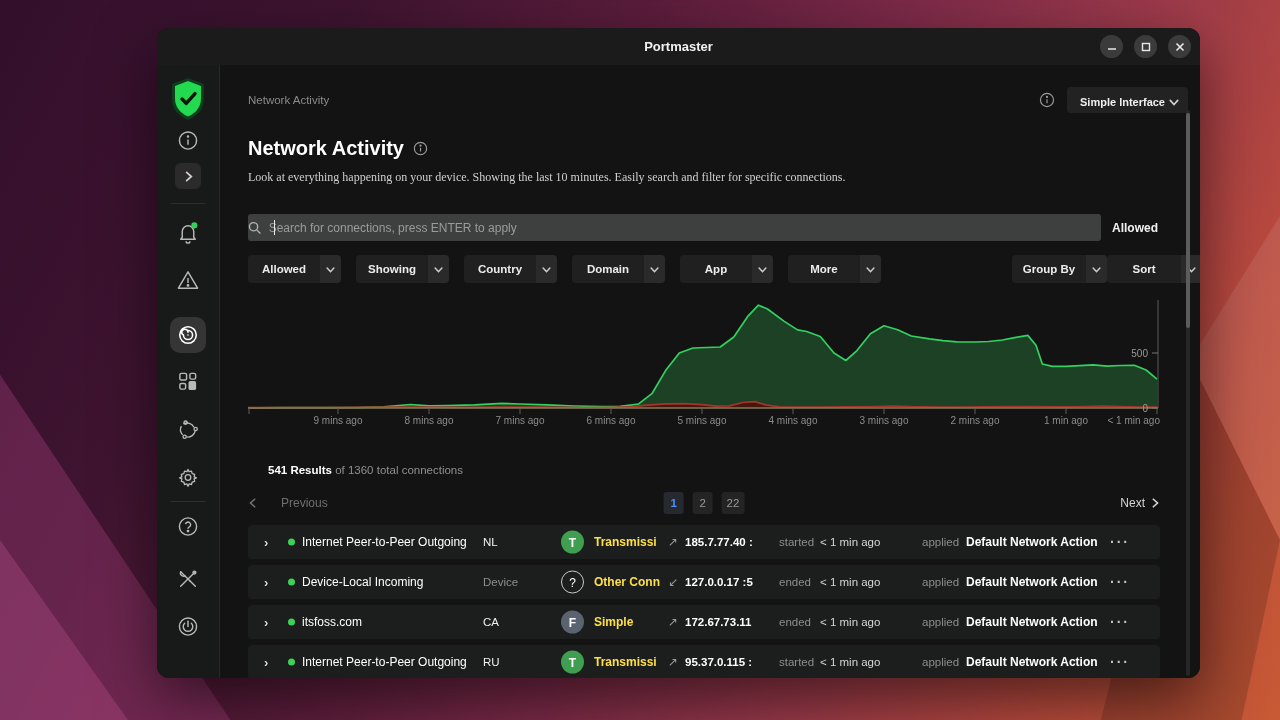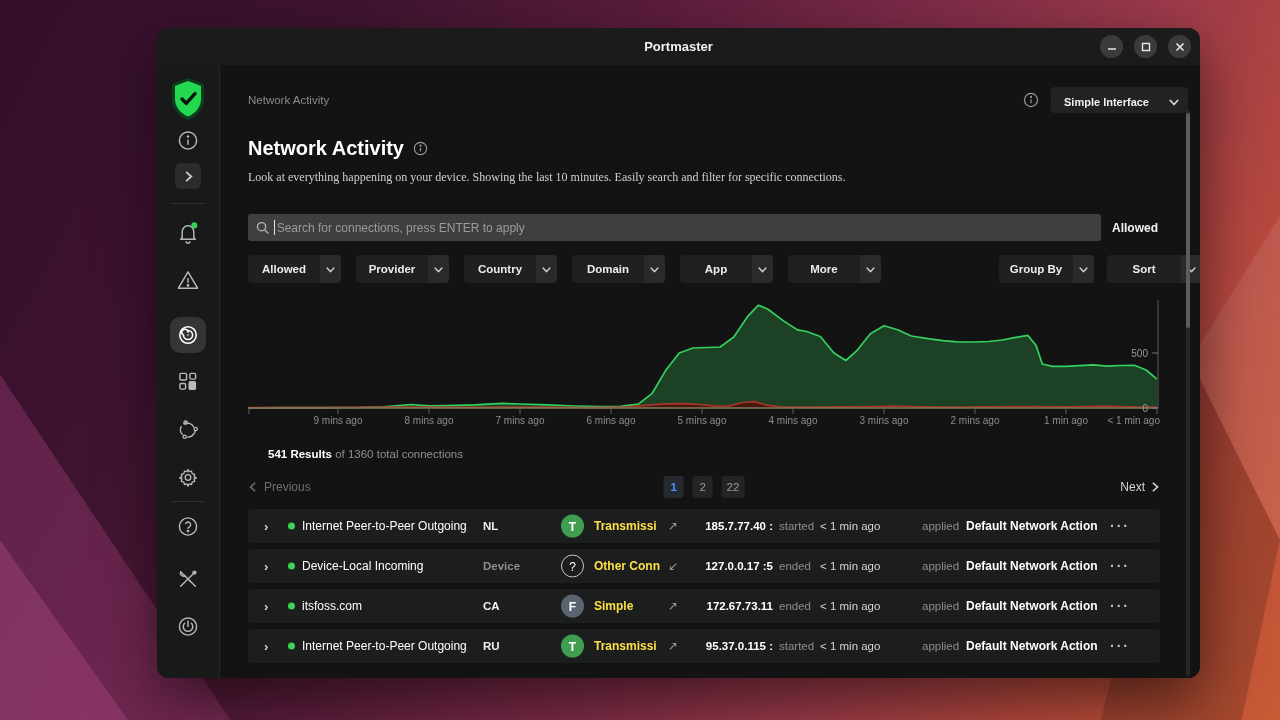--- a/index.html
+++ b/index.html
@@ -25,69 +25,69 @@
   .side-abs { position:absolute; left:50%; transform:translateX(-50%); }
   .side-icon { color:#b9b9b9; }
   .side-divider { width:34px; height:1px; background:#2e2e2e; }
   .side-btn { width:26px; height:26px; border-radius:6px; background:#2b2b2b; display:flex; align-items:center; justify-content:center; }
   .side-active { width:36px; height:36px; border-radius:10px; background:#353535; display:flex; align-items:center; justify-content:center; }
 
   .main { position:relative; flex:1; background:#131313; }
   .breadcrumb-row { position:absolute; left:28px; right:12px; top:22px; display:flex; align-items:center; }
   .breadcrumb { color:#8b8b8b; font-size:11.5px; }
   .tr-group { margin-left:auto; display:flex; align-items:center; gap:12px; }
-  .mode-pill { height:26px; background:#222222; border-radius:4px; display:flex; align-items:center; padding:3px 9px 0 13px; gap:20px; cursor:pointer; }
+  .mode-pill { height:26px; background:#222222; border-radius:4px; display:flex; align-items:center; padding:3px 9px 0 13px; gap:4px; cursor:pointer; }
   .mode-pill .lbl { color:#f0f0f0; font-size:11px; font-weight:bold; }
 
   .content { position:absolute; left:28px; top:70px; width:912px; }
   h1 { color:#ffffff; font-size:20px; font-weight:bold; display:flex; align-items:center; gap:9px; height:26px; }
   .subtitle { margin-top:9px; color:#d0d0d0; font-size:12px; height:15px;font-family:Liberation Serif, serif; }
 
   .search-row { margin-top:29px; display:flex; align-items:center; }
-  .search-box { position:relative; width:853px; height:27px; background:#3e3f3f; border-radius:3px; display:flex; align-items:center; padding-left:8px; }
+  .search-box { position:relative; width:853px; height:27px; background:#3e3f3f; border-radius:3px; display:flex; align-items:center; }
   .search-box input { background:transparent; border:none; outline:none; color:#e2e2e2; font-size:12px; width:100%; margin-left:7px; font-family:inherit; }
   .search-box input::placeholder { color:#9b9b9b; }
   .caret { position:absolute; left:26px; top:6px; width:1px; height:15px; background:#e8e8e8; }
   .reload { margin-left:auto; color:#f2f2f2; font-size:12px; font-weight:bold; cursor:pointer; padding:4px 2px; }
 
   .filter-row { margin-top:14px; display:flex; align-items:center; gap:15px; width:954px; }
   .pill { display:flex; height:28px; border-radius:4px; overflow:hidden; cursor:pointer; flex:none; }
   .pill .pl { width:72px; background:#202020; color:#ececec; font-size:11.5px; font-weight:bold; display:flex; align-items:center; justify-content:center; }
   .pill .pc { width:21px; background:#2a2a2a; display:flex; align-items:center; justify-content:center; }
   .pill.wide .pl { width:74px; }
-  .right-pills { margin-left:auto; display:flex; gap:13px; }
+  .right-pills { margin-left:auto; display:flex; }
 
   .chart-wrap { margin-top:17px; }
   .chart-wrap svg { display:block; overflow:hidden; }
 
-  .results-line { margin-top:18px; font-size:11.5px; color:#8f8f8f;padding-left:20px; }
+  .results-line { margin-top:34px; font-size:11.5px; color:#8f8f8f;padding-left:20px; }
   .results-line b { color:#ffffff; }
 
   .pager { margin-top:13px; position:relative; height:28px; display:flex; align-items:center; }
-  .pager-prev { display:flex; align-items:center; gap:6px; color:#6f6f6f; font-size:12px; cursor:pointer; }
+  .pager-prev { display:flex; align-items:center; gap:23px; color:#6f6f6f; font-size:12px; cursor:pointer; }
   .pager-next { margin-left:auto; display:flex; align-items:center; gap:5px; color:#d6d6d6; font-size:12px; cursor:pointer; }
   .pager-pages { position:absolute; left:50%; transform:translateX(-50%); display:flex; gap:9px; }
   .page-btn { min-width:20px; height:22px; padding:0 5px; background:#242424; border-radius:3px; color:#9a9a9a; font-size:11.5px;
     display:flex; align-items:center; justify-content:center; cursor:pointer; }
   .page-btn.active { color:#4f8ff7; background:#262a30; font-weight:bold; }
 
   .rows { margin-top:8px; display:flex; flex-direction:column; gap:6px; }
   .conn-row { position:relative; height:34px; background:#1c1d1d; border-radius:4px; }
   .conn-row > span, .conn-row > div { position:absolute; top:50%; transform:translateY(-50%); white-space:nowrap; }
   .c-chevron { left:16px; color:#d8d8d8; font-size:13px; font-weight:bold; cursor:pointer; }
   .c-dot { left:40px; width:7px; height:7px; border-radius:50%; background:#3ed158; }
   .c-name { left:54px; color:#ffffff; font-size:12px; font-weight:normal; }
-  .c-country { left:235px; color:#f0f0f0; font-size:11.5px; font-weight:bold; }
-  .c-country.muted { color:#8d8d8d; font-weight:bold; }
+  .c-country { left:235px; color:#f0f0f0; font-size:11.5px; font-weight:normal; }
+  .c-country.muted { color:#8d8d8d; font-weight:normal; }
   .c-appicon { left:313px; width:23px; height:23px; border-radius:50%; display:flex; align-items:center; justify-content:center;
     color:#ffffff; font-size:12px; font-weight:bold; }
   .c-appicon.outline { background:transparent !important; border:1.5px solid #c9c9c9; font-weight:normal; }
   .c-appname { left:346px; width:66px; overflow:hidden; color:#fde047; font-size:12px; font-weight:bold; }
   .c-arrow { left:420px; color:#9a9a9a; font-size:12px; }
-  .c-ip { left:437px; width:88px; overflow:hidden; color:#ffffff; font-size:11.5px; font-weight:bold;text-align:right; }
+  .c-ip { left:437px; width:88px; overflow:hidden; color:#ffffff; font-size:11.5px; font-weight:bold; }
   .c-status { left:531px; color:#8d8d8d; font-size:11.5px; }
   .c-time { left:572px; color:#d6d6d6; font-size:11.5px; }
   .c-applied { left:674px; color:#8d8d8d; font-size:11.5px; }
   .c-action { left:718px; color:#ffffff; font-size:12px; font-weight:bold; }
   .c-dots { left:862px; color:#c4c4c4; font-size:14px; font-weight:bold; letter-spacing:2px; cursor:pointer; }
 
   .scrollbar { position:absolute; right:10px; top:45px; bottom:2px; width:4px; background:#262626; border-radius:2px; }
   .scroll-thumb { position:absolute; top:3px; left:0; width:4px; height:215px; background:#5c5c5c; border-radius:2px; cursor:grab; }
 </style>
 </head>
@@ -262,21 +262,21 @@
   <div class="pill">
     <span class="pl">Allowed</span>
     <span class="pc">
                     <svg width="9" height="9" viewBox="0 0 12 12" fill="none" stroke="#cccccc" stroke-width="2" stroke-linecap="round">
                       <path d="M1.5 4 L6 9 L10.5 4"></path>
                     </svg>
                   </span>
   </div>
 
   <div class="pill">
-    <span class="pl">Provider</span>
+    <span class="pl">Showing</span>
     <span class="pc">
                     <svg width="9" height="9" viewBox="0 0 12 12" fill="none" stroke="#cccccc" stroke-width="2" stroke-linecap="round">
                       <path d="M1.5 4 L6 9 L10.5 4"></path>
                     </svg>
                   </span>
   </div>
 
   <div class="pill">
     <span class="pl">Country</span>
     <span class="pc">

